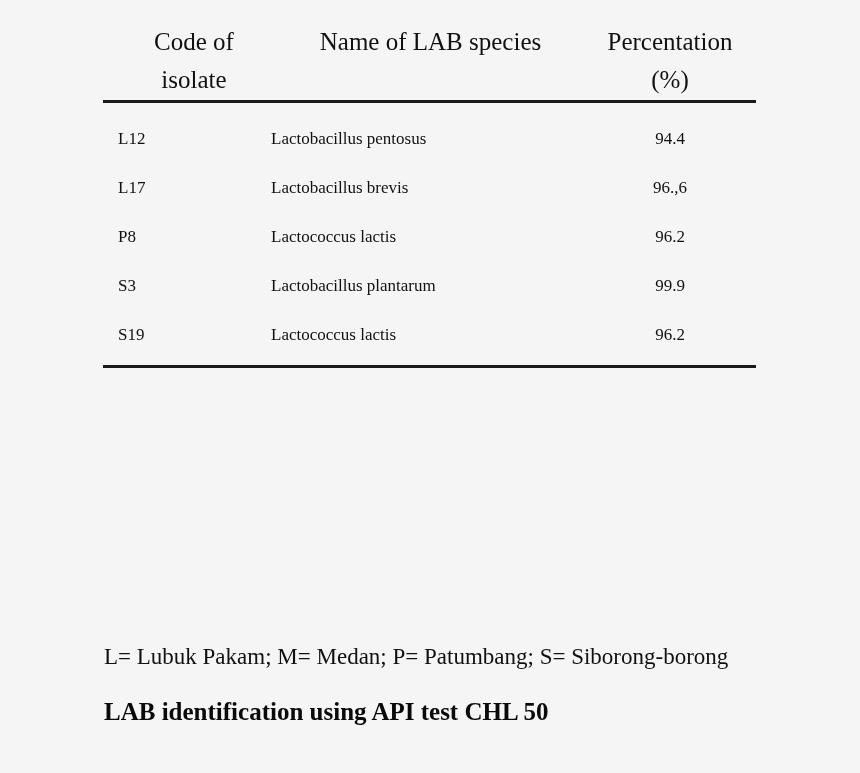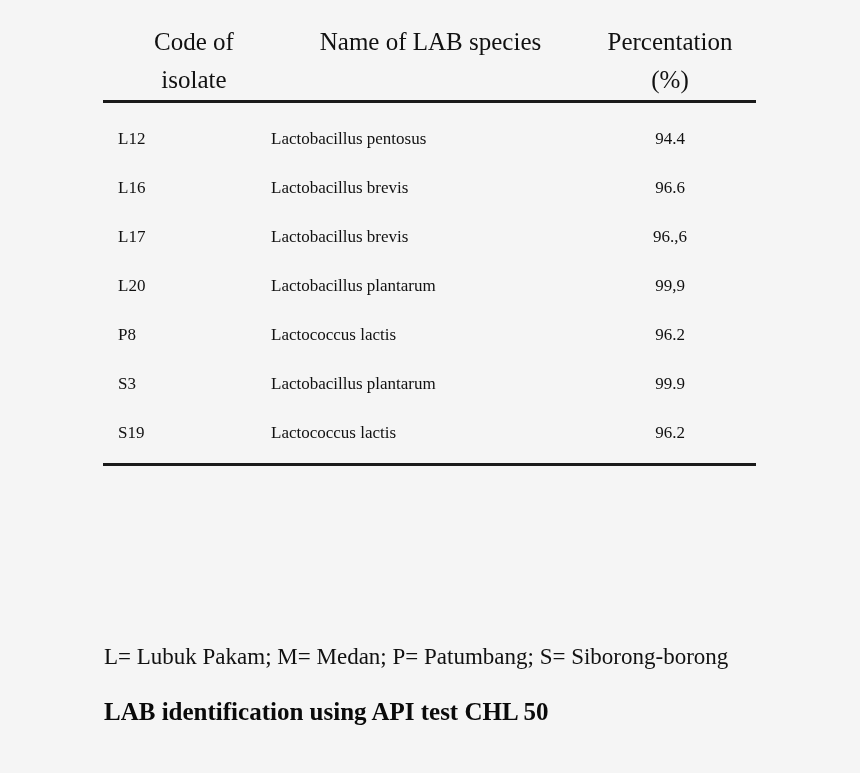--- a/index.html
+++ b/index.html
@@ -172,33 +172,23 @@
         </tr>
       </thead>
       <tbody id="table-body">
 
       <tr class="first-row">
             <td class="cell-code">L12</td>
             <td class="cell-species">Lactobacillus pentosus</td>
             <td class="cell-pct">94.4</td>
           </tr>
           <tr>
-            <td class="cell-code">L16</td>
-            <td class="cell-species">Lactobacillus brevis</td>
-            <td class="cell-pct">96.6</td>
-          </tr>
-          <tr>
             <td class="cell-code">L17</td>
             <td class="cell-species">Lactobacillus brevis</td>
             <td class="cell-pct">96.,6</td>
-          </tr>
-          <tr>
-            <td class="cell-code">L20</td>
-            <td class="cell-species">Lactobacillus plantarum</td>
-            <td class="cell-pct">99,9</td>
           </tr>
           <tr>
             <td class="cell-code">P8</td>
             <td class="cell-species">Lactococcus lactis</td>
             <td class="cell-pct">96.2</td>
           </tr>
           <tr>
             <td class="cell-code">S3</td>
             <td class="cell-species">Lactobacillus plantarum</td>
             <td class="cell-pct">99.9</td>

